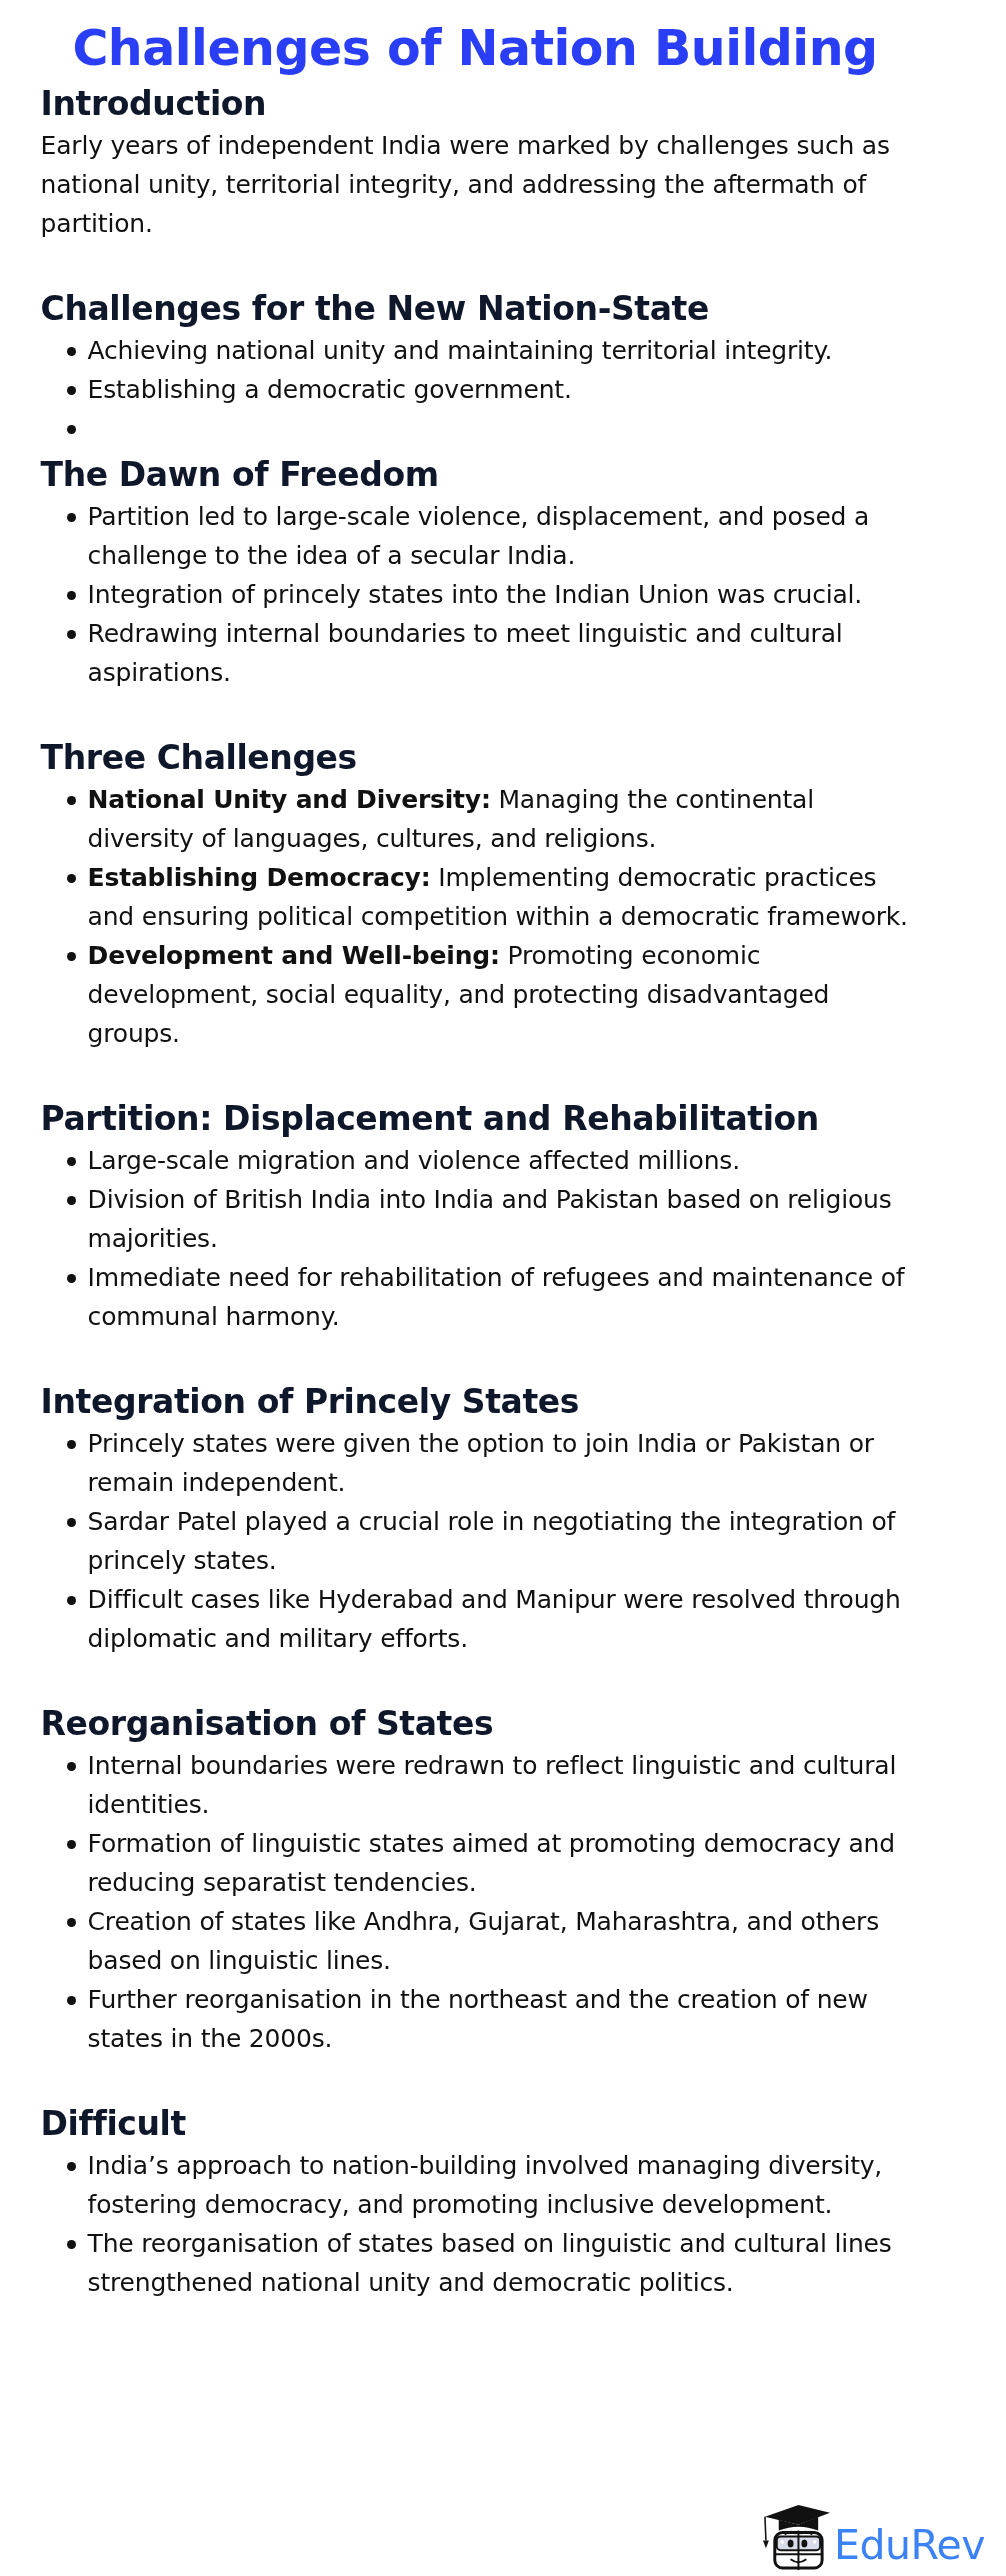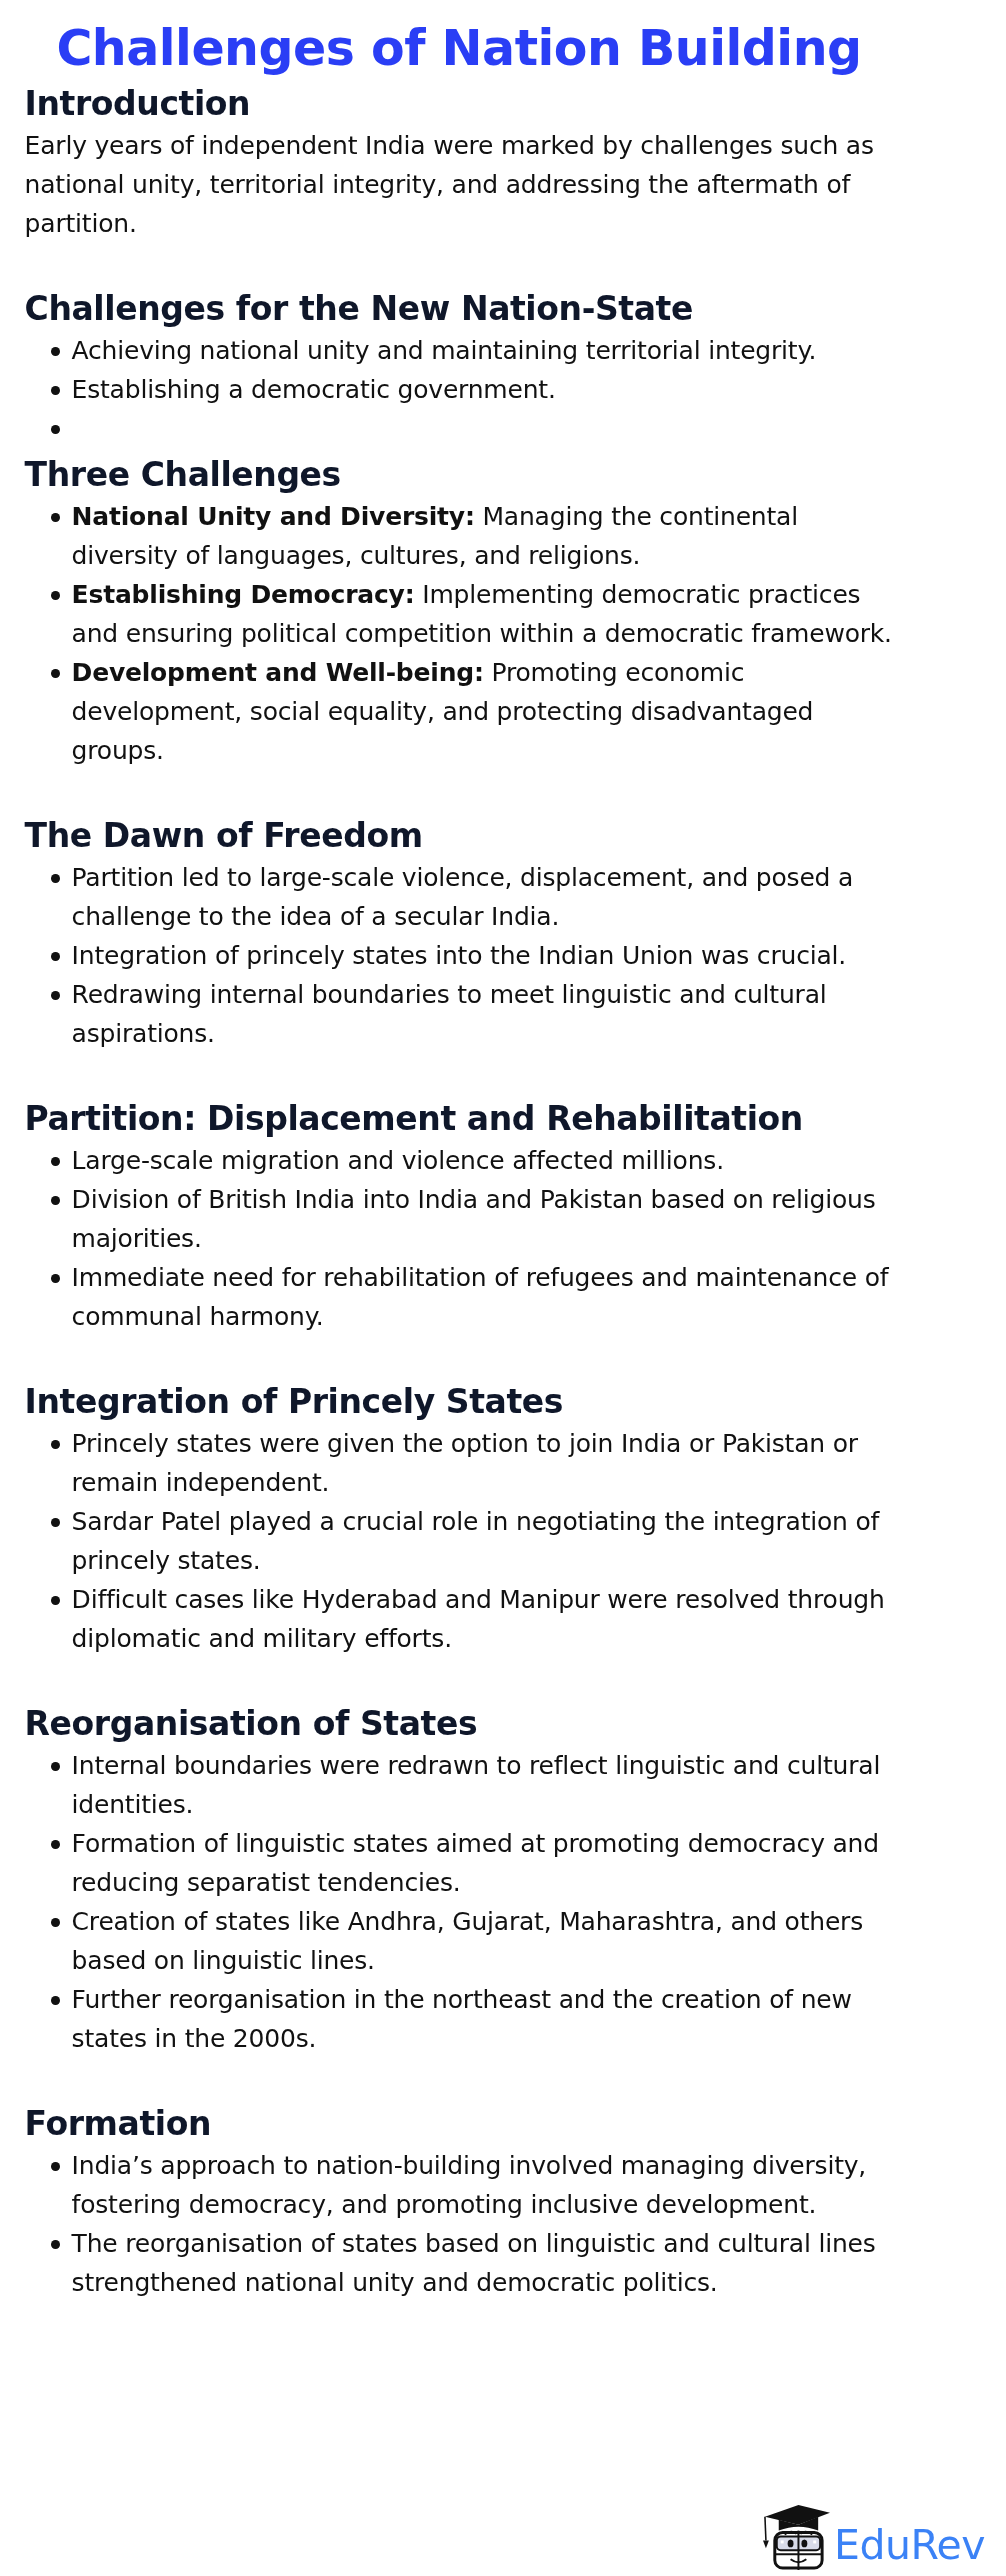--- a/index.html
+++ b/index.html
@@ -10,21 +10,21 @@
   body {
     width: 1006px;
     height: 2576px;
     position: relative;
     overflow: hidden;
     font-family: "DejaVu Sans", sans-serif;
     color: #111111;
   }
   .page {
     position: absolute;
-    left: 0;
+    left: 16px;
     top: 0;
     width: 918px;
   }
   .title {
     margin: 0;
     padding-top: 15.7px;
     text-align: center;
     font-family: "DejaVu Sans", sans-serif;
     font-weight: bold;
     font-size: 49px;
@@ -116,34 +116,34 @@
   <div class="section">
     <h2 class="section-heading">Challenges for the New Nation-State</h2>
     <ul class="bullets">
       <li><span class="dot"></span><span>Achieving national unity and maintaining territorial integrity.</span></li>
       <li><span class="dot"></span><span>Establishing a democratic government.</span></li>
       <li><span class="dot"></span></li>
     </ul>
   </div>
 
   <div class="section">
+    <h2 class="section-heading">The Dawn of Freedom</h2>
+    <ul class="bullets">
+      <li><span class="dot"></span><span>Partition led to large-scale violence, displacement, and posed a challenge to the idea of a secular India.</span></li>
+      <li><span class="dot"></span><span>Integration of princely states into the Indian Union was crucial.</span></li>
+      <li><span class="dot"></span><span>Redrawing internal boundaries to meet linguistic and cultural aspirations.</span></li>
+    </ul>
+  </div>
+
+  <div class="section">
     <h2 class="section-heading">Three Challenges</h2>
     <ul class="bullets">
       <li><span class="dot"></span><span class="term">National Unity and Diversity:</span> <span>Managing the continental diversity of languages, cultures, and religions.</span></li>
       <li><span class="dot"></span><span class="term">Establishing Democracy:</span> <span>Implementing democratic practices and ensuring political competition within a democratic framework.</span></li>
       <li><span class="dot"></span><span class="term">Development and Well-being:</span> <span>Promoting economic development, social equality, and protecting disadvantaged groups.</span></li>
-    </ul>
-  </div>
-
-  <div class="section">
-    <h2 class="section-heading">The Dawn of Freedom</h2>
-    <ul class="bullets">
-      <li><span class="dot"></span><span>Partition led to large-scale violence, displacement, and posed a challenge to the idea of a secular India.</span></li>
-      <li><span class="dot"></span><span>Integration of princely states into the Indian Union was crucial.</span></li>
-      <li><span class="dot"></span><span>Redrawing internal boundaries to meet linguistic and cultural aspirations.</span></li>
     </ul>
   </div>
 
   <div class="section">
     <h2 class="section-heading">Partition: Displacement and Rehabilitation</h2>
     <ul class="bullets">
       <li><span class="dot"></span><span>Large-scale migration and violence affected millions.</span></li>
       <li><span class="dot"></span><span>Division of British India into India and Pakistan based on religious majorities.</span></li>
       <li><span class="dot"></span><span>Immediate need for rehabilitation of refugees and maintenance of communal harmony.</span></li>
     </ul>
@@ -162,21 +162,21 @@
     <h2 class="section-heading">Reorganisation of States</h2>
     <ul class="bullets">
       <li><span class="dot"></span><span>Internal boundaries were redrawn to reflect linguistic and cultural identities.</span></li>
       <li><span class="dot"></span><span>Formation of linguistic states aimed at promoting democracy and reducing separatist tendencies.</span></li>
       <li><span class="dot"></span><span>Creation of states like Andhra, Gujarat, Maharashtra, and others based on linguistic lines.</span></li>
       <li><span class="dot"></span><span>Further reorganisation in the northeast and the creation of new states in the 2000s.</span></li>
     </ul>
   </div>
 
   <div class="section">
-    <h2 class="section-heading">Formation</h2>
+    <h2 class="section-heading">Difficult</h2>
     <ul class="bullets">
       <li><span class="dot"></span><span>India’s approach to nation-building involved managing diversity, fostering democracy, and promoting inclusive development.</span></li>
       <li><span class="dot"></span><span>The reorganisation of states based on linguistic and cultural lines strengthened national unity and democratic politics.</span></li>
     </ul>
   </div>
 </div>
 
 <div class="logo">
   <span>
     <svg width="73" height="69" viewBox="0 0 74 70">

